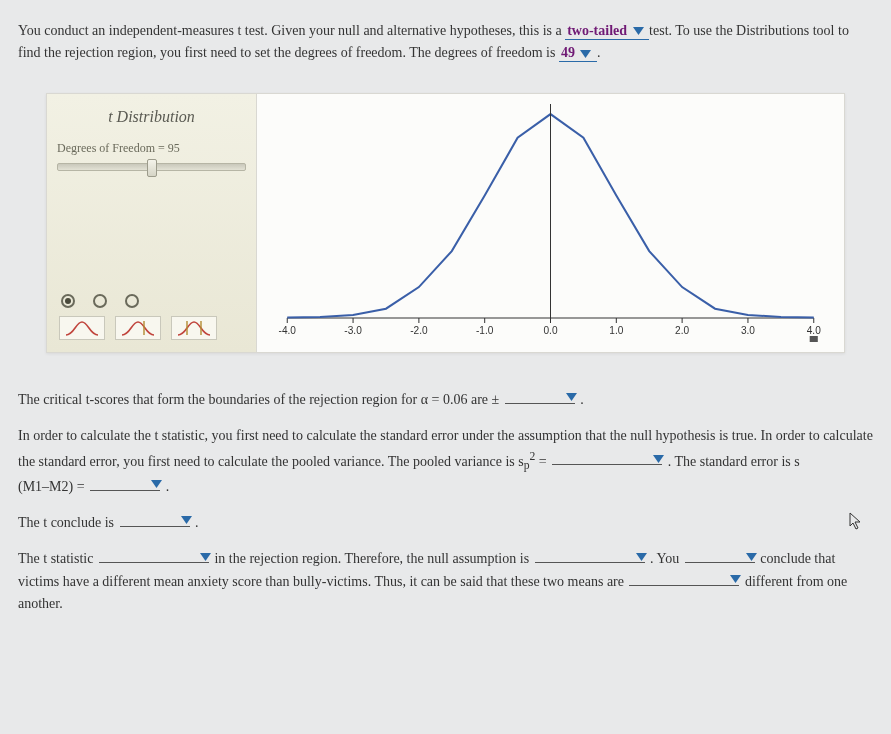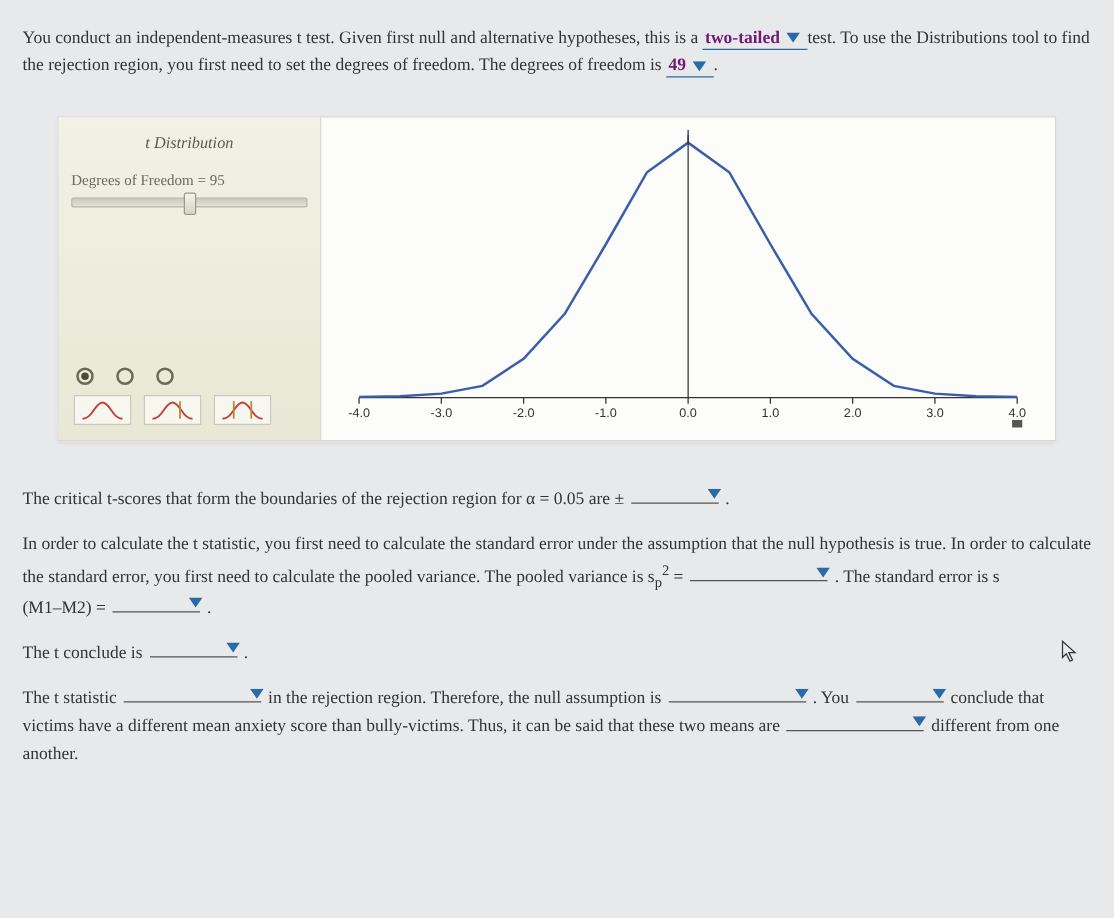--- a/index.html
+++ b/index.html
@@ -51,21 +51,21 @@
     border-right: 1px solid #d9d8d2;
     padding: 10px 10px 12px 10px;
     position: relative;
     display: flex;
     flex-direction: column;
   }
   .panel-title {
     text-align: center;
     font-style: italic;
     color: #5a5a52;
-    font-size: 13px;
+    font-size: 16px;
     margin-bottom: 10px;
   }
   .df-label { color: #6a6a5b; font-size: 12px; margin-bottom: 4px; }
   .slider-wrap { display: flex; align-items: center; gap: 0; }
   .slider-track {
     flex: 1;
     height: 8px;
     background: linear-gradient(#c9c8bb,#e3e2d5);
     border: 1px solid #b6b5a5;
     border-radius: 2px;
@@ -106,21 +106,21 @@
   .body-section p { margin-bottom: 14px; }
   .footer-cursor { position:absolute; right:10px; }
   .rel { position: relative; }
   svg.caret { display:inline; }
   .small-tick { font-size: 10px; fill:#333; }
 </style>
 </head>
 <body>
 
 <div class="intro">
-  <span>You conduct an independent-measures t test. Given first null and alternative hypotheses, this is a </span>
+  <span>You conduct an independent-measures t test. Given your null and alternative hypotheses, this is a </span>
   <span class="answer">
     <span>two-tailed</span>
     <span class="dd">
       <svg class="caret" width="11" height="9">
           <polygon points="0,0 11,0 5.5,8" fill="#2a6aa8"></polygon>
         </svg>
     </span>
   </span>
   <span> test. To use the Distributions tool to find the rejection region, you first need to set the degrees of freedom. The degrees of freedom is </span>
   <span class="answer">
@@ -198,21 +198,21 @@
           <line x1="280" y1="0" x2="280" y2="10" stroke="#333" stroke-width="1"></line>
           <rect x="536" y="232" width="8" height="6" fill="#555"></rect>
         </svg>
     </div>
   </div>
 </div>
 
 <div class="body-section">
 
   <p>
-    <span>The critical t-scores that form the boundaries of the rejection region for α = 0.05 are ±</span>
+    <span>The critical t-scores that form the boundaries of the rejection region for α = 0.06 are ±</span>
     <span class="blank">
       <span class="dd">
         <svg class="caret" width="11" height="9">
             <polygon points="0,0 11,0 5.5,8" fill="#2a6aa8"></polygon>
           </svg>
       </span>
     </span>
     <span> .</span>
   </p>
 

